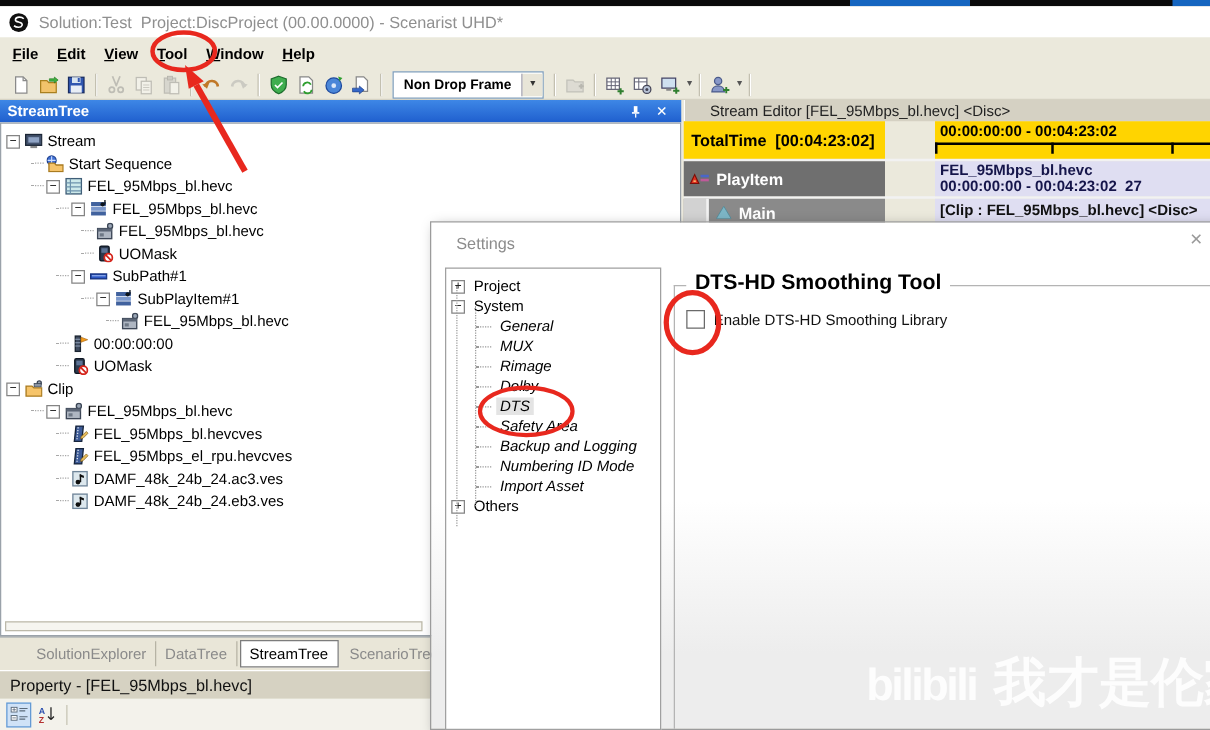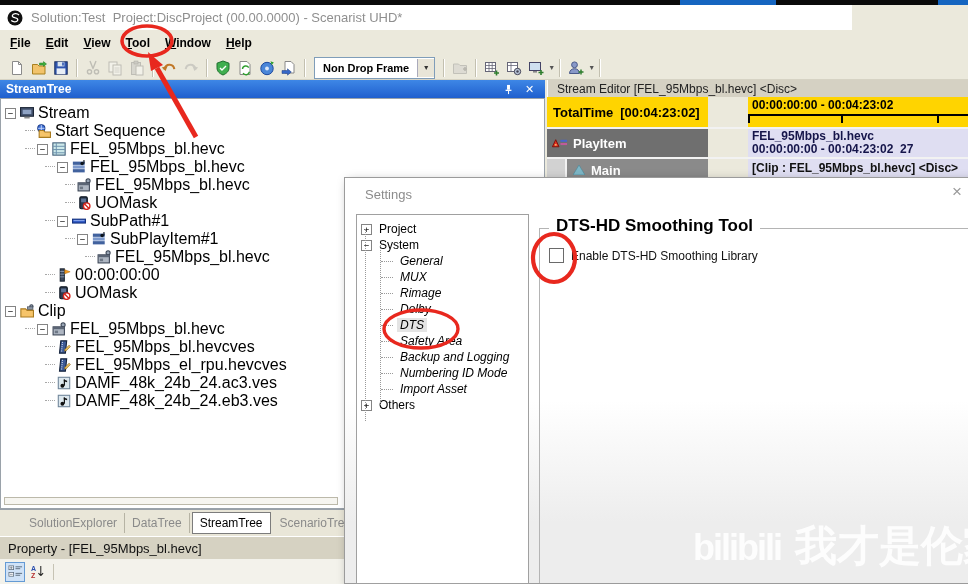--- a/index.html
+++ b/index.html
@@ -6,21 +6,21 @@
   .screen{position:relative;width:968px;height:584px;overflow:hidden;background:#ebe9dc;
           font-family:"Liberation Sans","DejaVu Sans",sans-serif;font-size:12px;color:#000;}
   .pre{white-space:pre;}
 
   
   .top-strip{position:absolute;left:0;top:0;width:968px;height:5px;background:#0a0a0a;}
   .top-strip .seg1{position:absolute;left:680px;top:0;width:96px;height:5px;background:#1565c0;}
   .top-strip .seg2{position:absolute;left:938px;top:0;width:30px;height:5px;background:#1565c0;}
 
   
-  .titlebar{position:absolute;left:0;top:5px;width:852px;height:25px;background:#ffffff;display:flex;align-items:center;}
+  .titlebar{position:absolute;left:0;top:5px;width:968px;height:25px;background:#ffffff;display:flex;align-items:center;}
   .logo{width:16px;height:16px;margin:0 8px 0 7px;}
   .title-text{color:#8f8f8f;font-size:13px;}
 
   
   .menubar{position:absolute;left:0;top:30px;width:968px;height:26px;background:#ebe9dc;display:flex;align-items:center;padding-left:10px;box-sizing:border-box;}
   .menu-item{font-weight:bold;font-size:12px;margin-right:15px;color:#000;}
   .menu-item u{text-decoration:underline;}
 
   
   .toolbar{position:absolute;left:0;top:56px;width:968px;height:24px;background:#ebe9dc;border-bottom:1px solid #d6d3c4;display:flex;align-items:center;padding-left:6px;box-sizing:border-box;}
@@ -39,37 +39,37 @@
     color:#fff;font-weight:bold;font-size:12px;display:flex;align-items:center;padding-left:6px;box-sizing:border-box;}
   .panel-hbtn{position:absolute;top:2px;width:15px;height:14px;display:flex;align-items:center;justify-content:center;}
   .pin-btn{left:501px;} .close-btn{left:522px;color:#fff;font-weight:bold;font-size:11px;}
   .tree-content{position:absolute;left:0;top:18px;width:545px;height:411px;background:#fff;border:1px solid #9aa2aa;box-sizing:border-box;padding-top:5px;overflow:hidden;}
   .trow{height:18px;display:flex;align-items:center;white-space:nowrap;}
   .trow .stub{display:inline-block;width:10px;height:1px;border-top:1px dotted #a8a8a8;margin-right:2px;}
   .exp{width:9px;height:9px;border:1px solid #848484;background:#fff;display:inline-flex;align-items:center;justify-content:center;
        font-family:"DejaVu Sans Mono",monospace;font-size:9px;line-height:8px;margin-right:4px;flex:none;color:#222;}
   .ticon{width:14px;height:14px;margin-right:4px;flex:none;display:inline-flex;}
   .ticon svg{width:14px;height:14px;}
-  .tlabel{font-size:16px;}
+  .tlabel{font-size:12px;}
   .hscroll{position:absolute;left:3px;bottom:3px;width:332px;height:6px;background:#f6f5f0;border:1px solid #bcb9aa;}
 
   
   .tabs-row{position:absolute;left:0;top:509px;width:345px;height:27px;background:#e9e6d8;border-top:1px solid #98a0a8;display:flex;align-items:center;padding-left:22px;box-sizing:border-box;}
   .tab{font-size:12px;color:#8a8a8a;padding:3px 7px;border-right:1px solid #b6b3a4;}
   .tab.active{background:#fff;color:#000;border:1px solid #7c7c7c;border-right:1px solid #7c7c7c;margin:0 2px;}
   .prop-header{position:absolute;left:0;top:536px;width:345px;height:23px;background:#d6d2c2;border-top:1px solid #fff;
     display:flex;align-items:center;padding-left:8px;box-sizing:border-box;font-size:13px;color:#111;}
   .prop-toolbar{position:absolute;left:0;top:559px;width:345px;height:25px;background:#f3f2eb;display:flex;align-items:center;padding-left:5px;box-sizing:border-box;}
   .prop-icon{width:18px;height:18px;display:inline-flex;align-items:center;justify-content:center;margin-right:3px;}
   .prop-icon.selected{background:#cfe2f7;border:1px solid #649ad4;}
   .prop-sep{width:1px;height:16px;background:#c6c3b4;margin-left:4px;}
 
   
   .right-panel{position:absolute;left:547px;top:80px;width:421px;height:104px;}
-  .se-header{height:17px;background:#d5d1c3;font-size:12px;color:#222;display:flex;align-items:center;padding-left:9px;border-left:1px solid #fff;}
+  .se-header{height:17px;background:#d5d1c3;font-size:12px;color:#222;display:flex;align-items:center;padding-left:20px;border-left:1px solid #fff;}
   .se-row{display:flex;border-bottom:2px solid #f2f2f2;gap:40px;}
   .se-label{width:161px;flex:none;box-sizing:border-box;}
   .se-content{flex:1;box-sizing:border-box;overflow:hidden;}
   .row-total{height:30px;}
   .row-total .se-label{background:#ffd400;display:flex;align-items:center;font-size:13px;font-weight:bold;padding-left:6px;gap:7px;}
   .timeline{position:relative;background:#ffd400;}
   .timeline .tl-text{position:absolute;left:4px;top:1px;font-size:12px;font-weight:bold;}
   .timeline .tl-line{position:absolute;left:0;top:17px;width:100%;height:2px;background:#000;}
   .timeline .tick{position:absolute;top:17px;width:2px;height:9px;background:#000;}
   .row-play{height:28px;}

